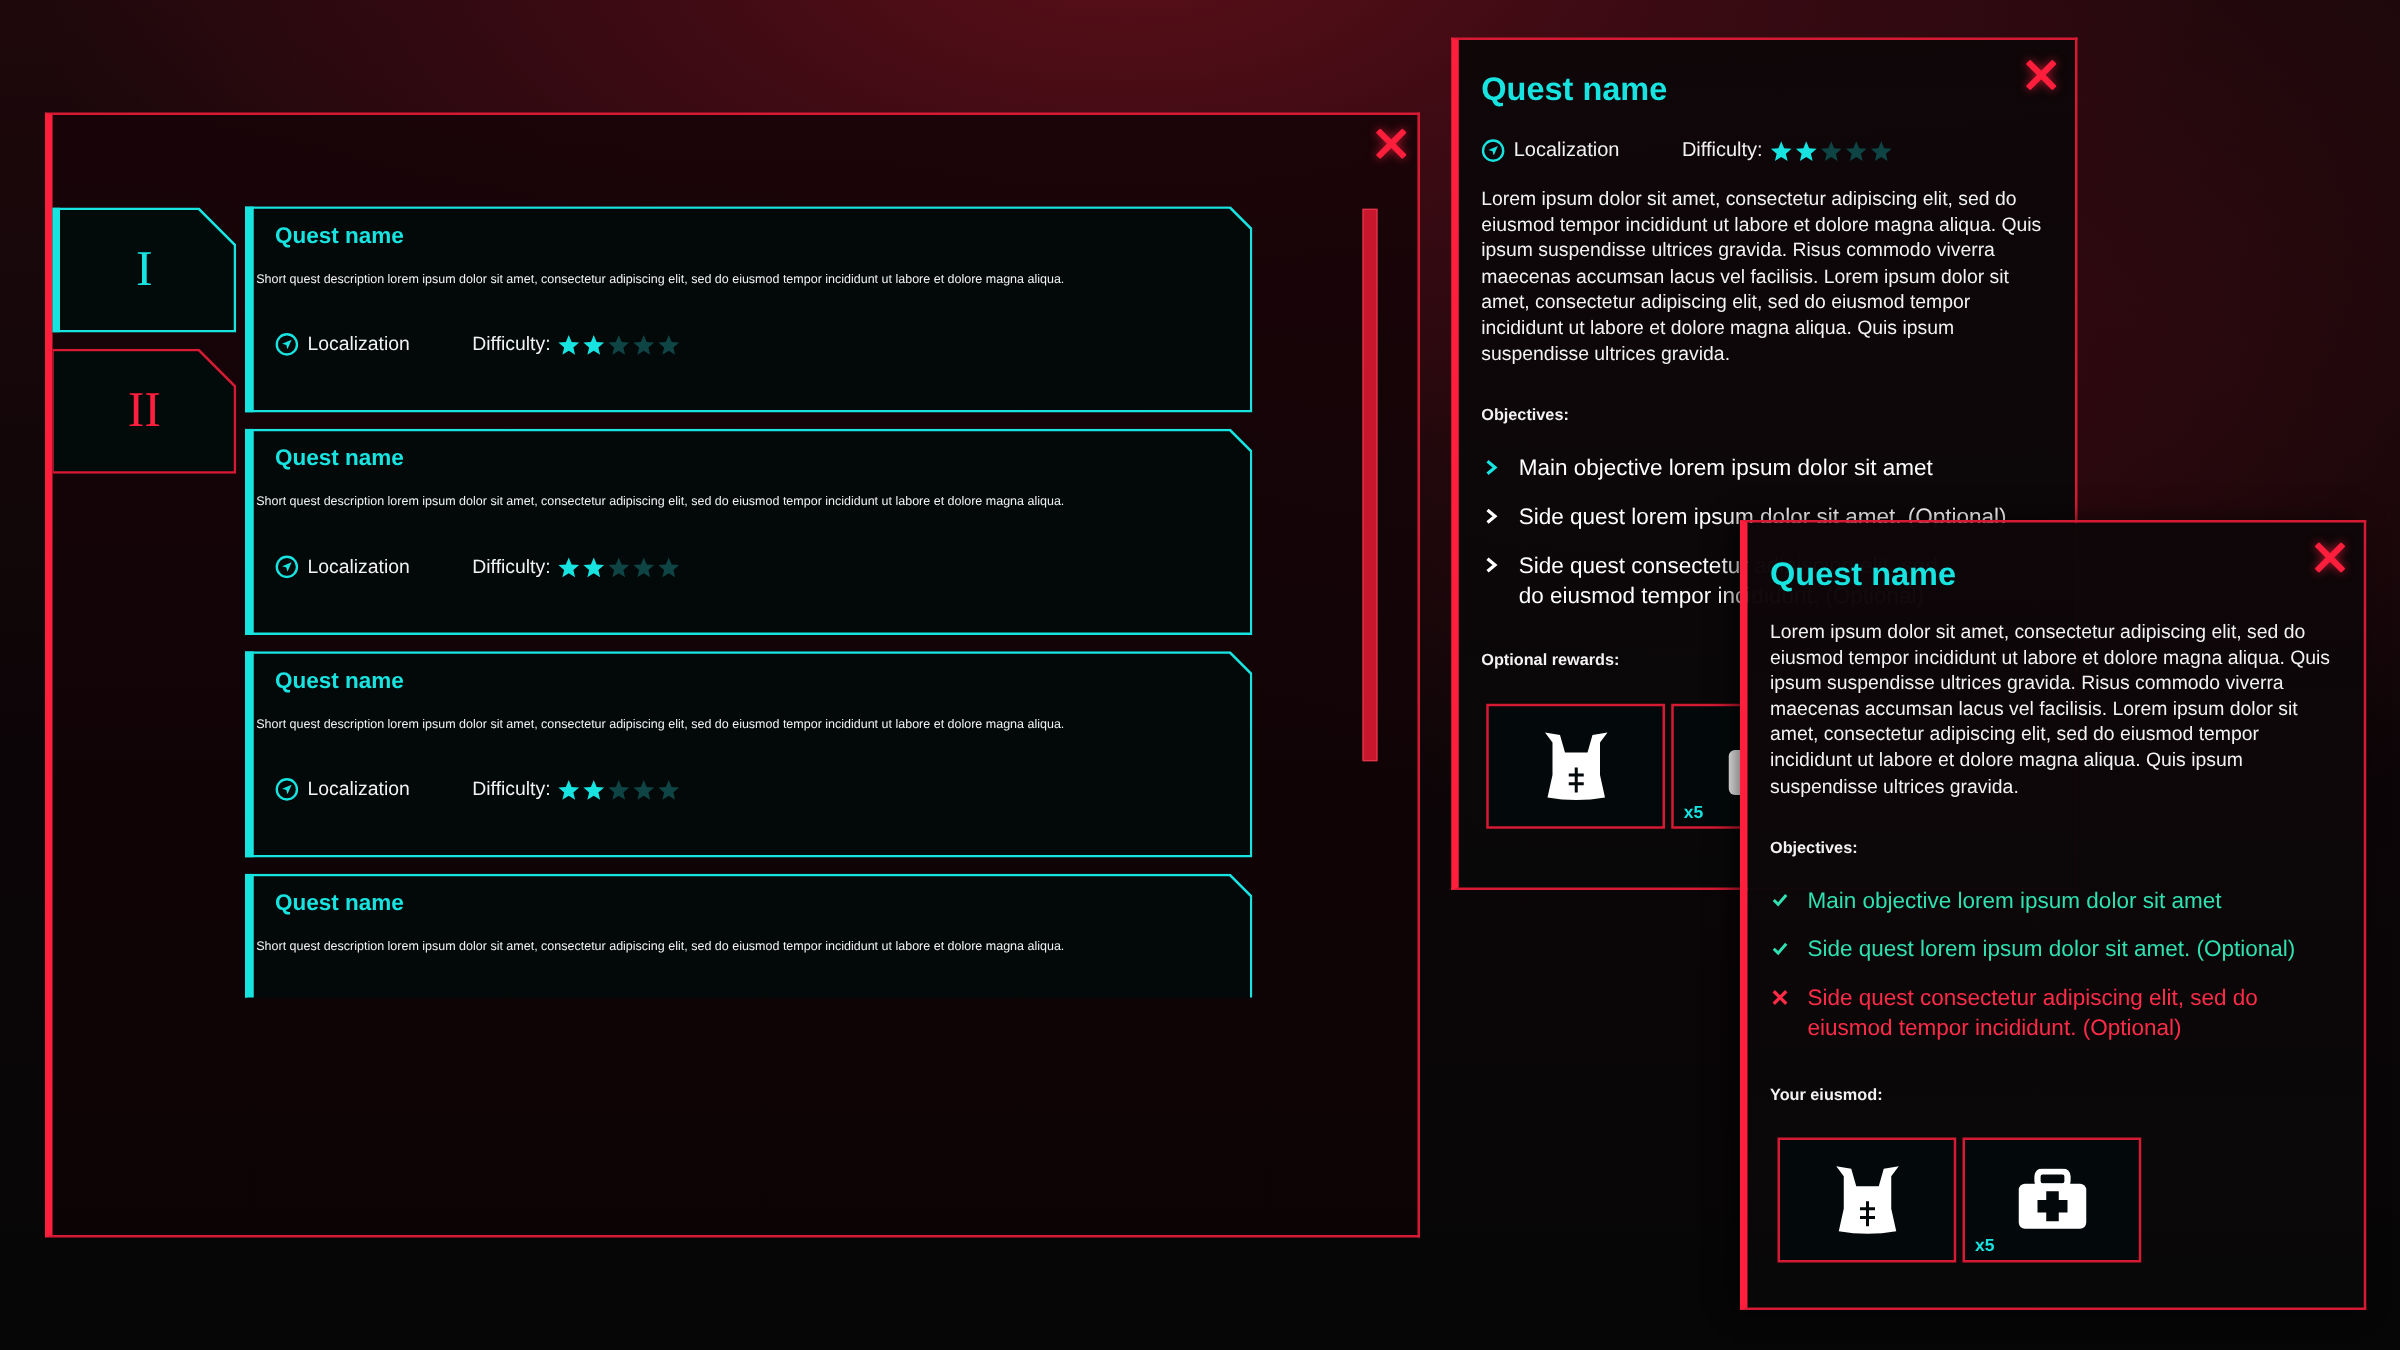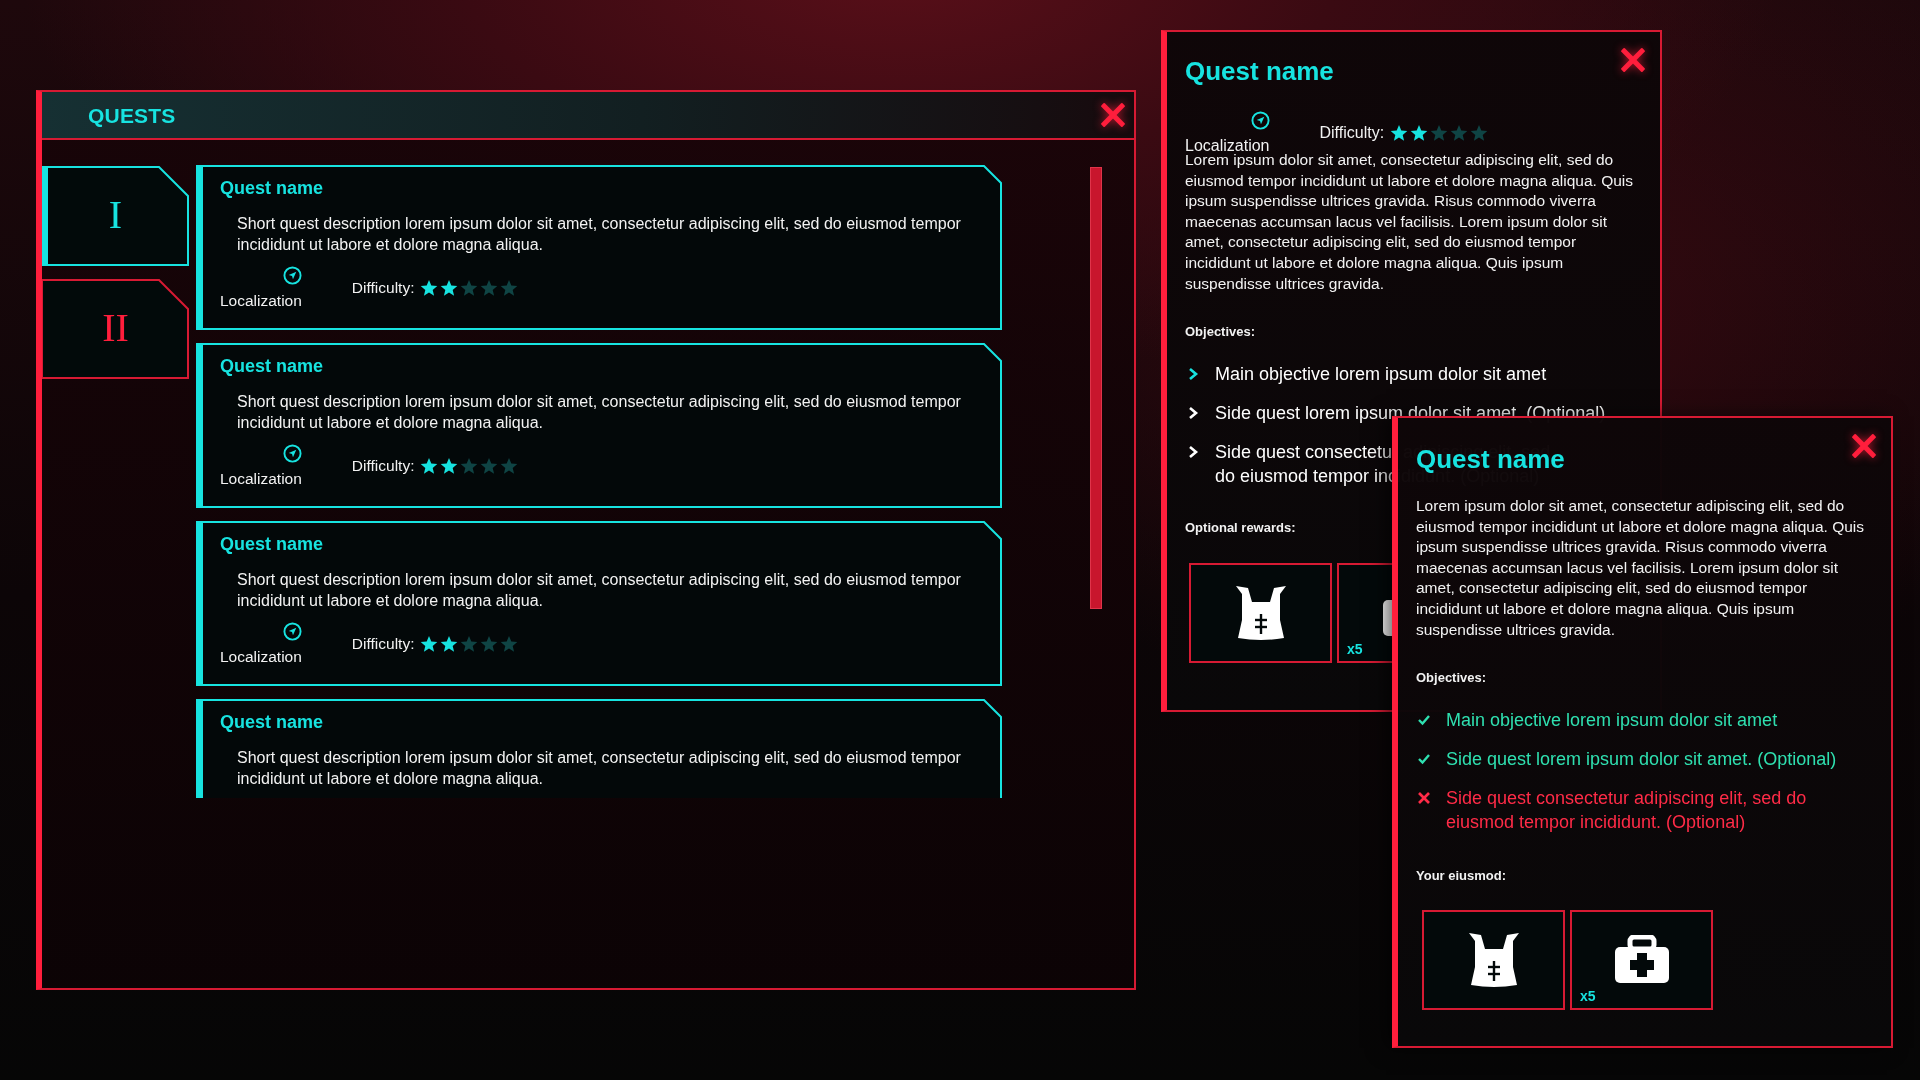--- a/index.html
+++ b/index.html
@@ -21,21 +21,21 @@
     content: ""; position: absolute; left: 50%; top: 50%;
     width: 30px; height: 5px; background: #ff1e3c; border-radius: 1px;
   }
   .close-x::before { transform: translate(-50%,-50%) rotate(45deg); }
   .close-x::after  { transform: translate(-50%,-50%) rotate(-45deg); }
 
   .stars { display: inline-flex; gap: 2px; vertical-align: middle; }
   .star { width: 18px; height: 18px; }
   .star svg { width: 18px; height: 18px; display: block; }
 
-  .loc { display: inline-flex; align-items: flex-end; gap: 7px; flex-direction: column; }
+  .loc { display: inline-flex; align-items: flex-end; gap: 7px; }
   .loc-icon svg { width: 19px; height: 19px; display: block; }
 
   
   #quests-panel {
     position: absolute; left: 36px; top: 90px; width: 1100px; height: 900px;
     border: 2px solid #d71a33;
     border-left: 6px solid #ff1e3c;
     background: linear-gradient(180deg, rgba(24,4,8,0.92) 0%, rgba(12,3,5,0.95) 100%);
   }
   #quests-titlebar {
@@ -66,22 +66,22 @@
     position: absolute; left: 196px; top: 165px; width: 806px; height: 633px; overflow: hidden;
   }
   .quest-card {
     position: absolute; left: 0; width: 806px; height: 165px; cursor: pointer;
   }
   .quest-card svg.card-shape { position: absolute; left: 0; top: 0; width: 806px; height: 165px; }
   .quest-card .qc-title {
     position: absolute; left: 24px; top: 13px; font-size: 18px; font-weight: bold; color: #17e3e0;
   }
   .quest-card .qc-desc {
-    position: absolute; left: 41px; top: 48px; width: 740px;
-    font-size: 16px; line-height: 21px; color: #f2f2f2;
+    position: absolute; left: 9px; top: 48px; width: 740px;
+    font-size: 10px; line-height: 21px; color: #f2f2f2;
   }
   .quest-card .qc-meta {
     position: absolute; left: 24px; top: 101px; font-size: 15.5px; color: #f2f2f2;
     display: flex; align-items: center;
   }
   .quest-card .qc-diff { margin-left: 50px; display: inline-flex; align-items: center; gap: 6px; }
 
   #scrollbar-track {
     position: absolute; left: 1048px; top: 75px; width: 12px; height: 812px;
   }
@@ -132,23 +132,20 @@
   .reward .r-icon { position: absolute; left: 50%; top: 50%; transform: translate(-50%,-50%); }
   .reward .r-icon svg { display: block; }
   .reward .r-count {
     position: absolute; left: 8px; bottom: 4px; font-size: 14px; font-weight: bold; color: #17e3e0;
   }
 </style>
 </head>
 <body>
 
 <div id="quests-panel">
-  <div id="quests-titlebar">
-    <div id="quests-title">QUESTS</div>
-  </div>
   <div class="close-x"></div>
 
   <div class="tab active" style="top:74px;">
     <svg class="tab-shape" viewBox="0 0 147 100">
       <polygon points="0,1 117,1 146,30 146,99 0,99" fill="#020a0a" stroke="#17e3e0" stroke-width="2"></polygon>
       <rect x="0" y="0" width="6" height="100" fill="#17e3e0"></rect>
     </svg>
     <div class="tab-label">I</div>
   </div>
   <div class="tab" style="top:187px;">

